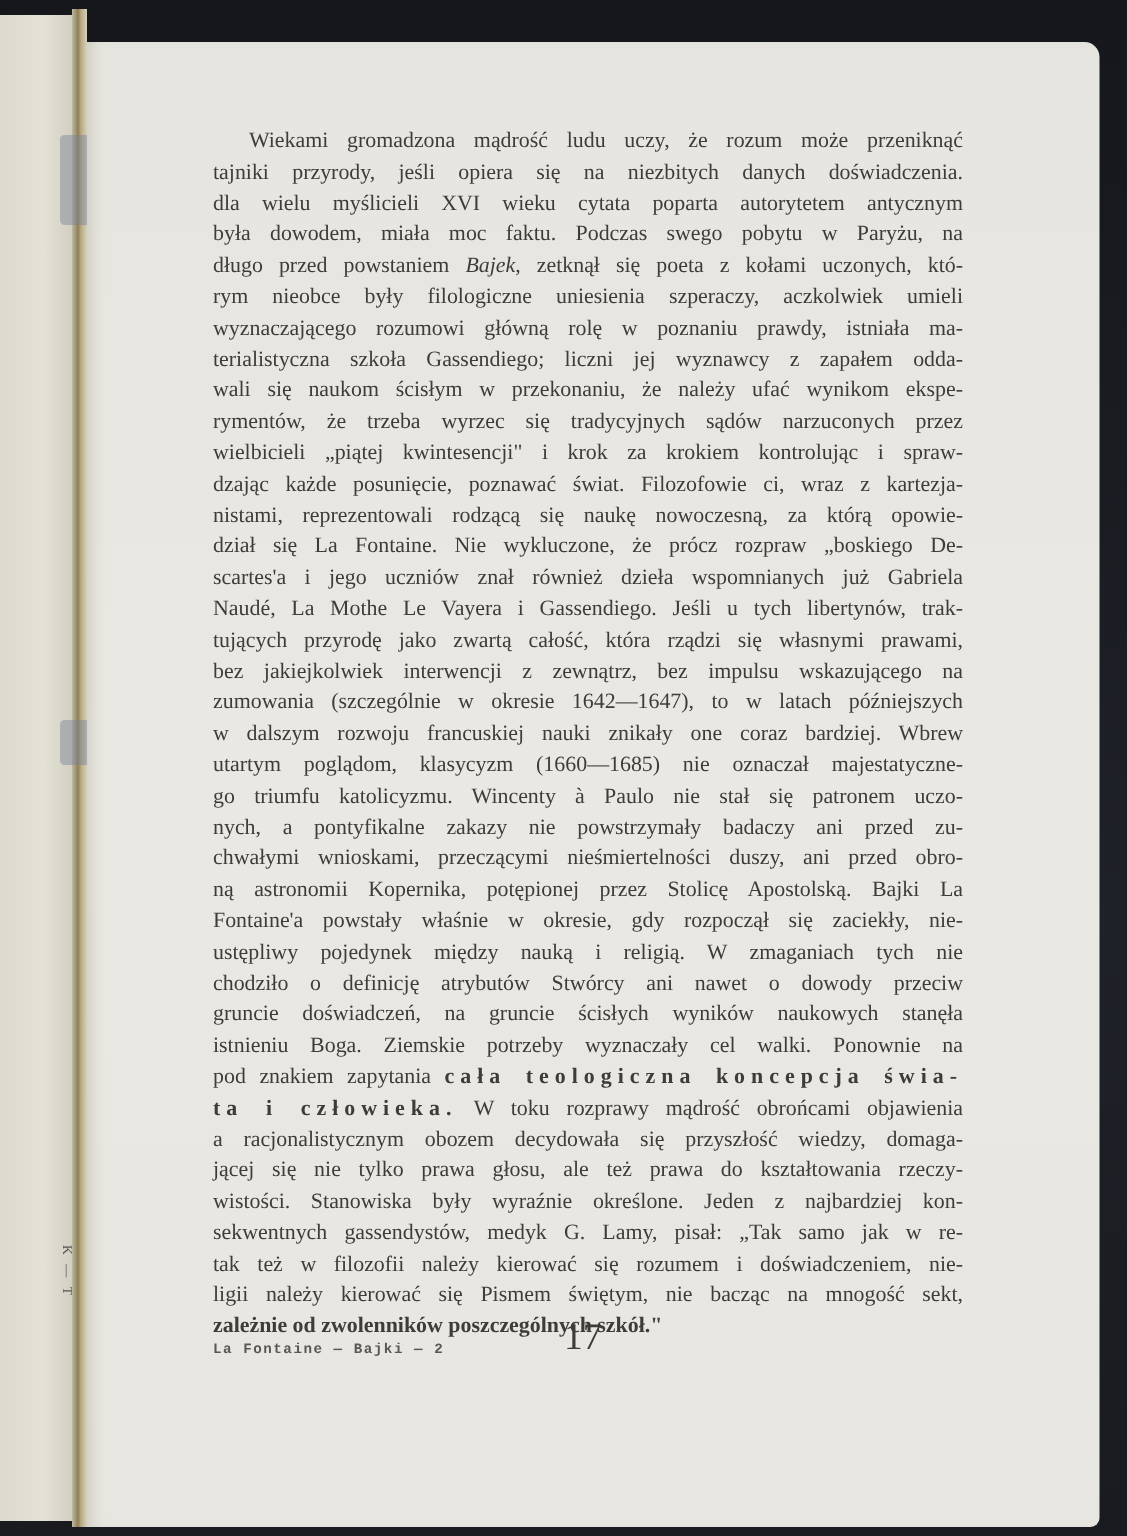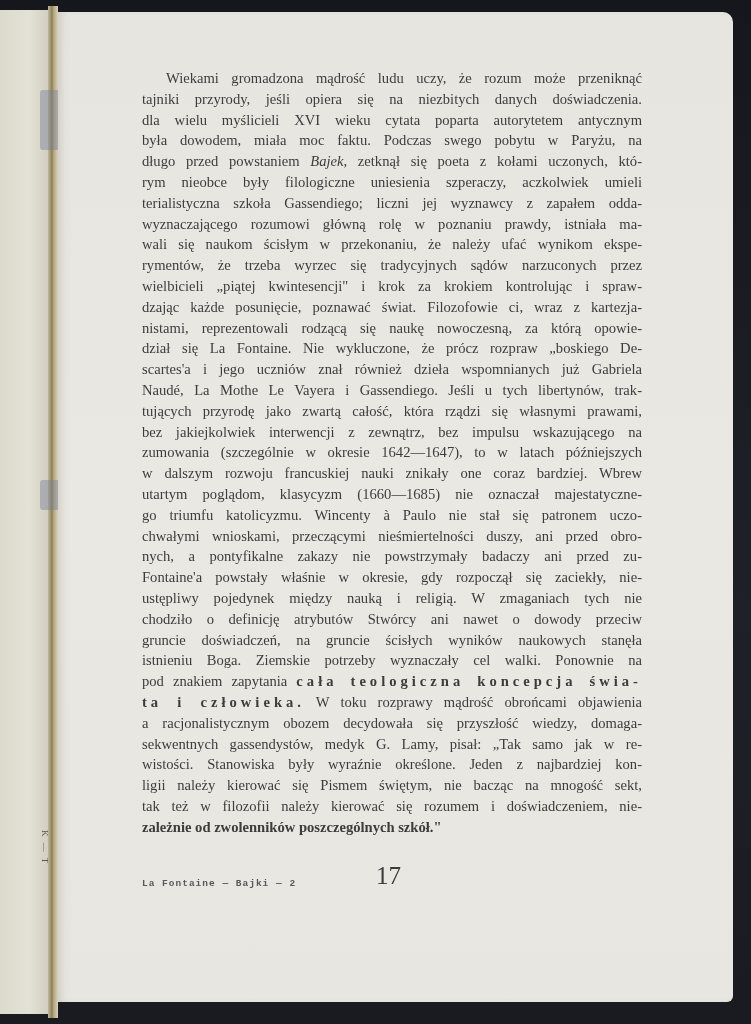--- a/index.html
+++ b/index.html
@@ -47,21 +47,21 @@
       left: 40px;
       top: 830px;
       font-size: 9px;
       color: #555;
       writing-mode: vertical-rl;
       letter-spacing: 2px;
     }
     .page {
       position: absolute;
       left: 58px;
-      top: 12px;
+      top: 28px;
       width: 675px;
       height: 990px;
       background: linear-gradient(180deg, #e6e5df 0%, #e9e8e2 50%, #e7e6e0 100%);
       border-top-right-radius: 10px;
       border-bottom-right-radius: 6px;
       box-shadow: inset 8px 0 10px -6px rgba(120, 110, 80, 0.25);
     }
     .text-block {
       position: absolute;
       left: 84px;
@@ -121,48 +121,50 @@
 <div class="spine-text">K — T</div>
 
 <div class="page">
   <div class="text-block">
     <span class="line indent">Wiekami gromadzona mądrość ludu uczy, że rozum może przeniknąć</span>
     <span class="line">tajniki przyrody, jeśli opiera się na niezbitych danych doświadczenia.</span>
     <span class="line">dla wielu myślicieli XVI wieku cytata poparta autorytetem antycznym</span>
     <span class="line">była dowodem, miała moc faktu. Podczas swego pobytu w Paryżu, na</span>
     <span class="line"><span>długo przed powstaniem </span><span class="italic">Bajek</span><span>, zetknął się poeta z kołami uczonych, któ-</span></span>
     <span class="line">rym nieobce były filologiczne uniesienia szperaczy, aczkolwiek umieli</span>
+    <span class="line">wyznaczającego rozumowi główną rolę w poznaniu prawdy, istniała ma-</span>
     <span class="line">terialistyczna szkoła Gassendiego; liczni jej wyznawcy z zapałem odda-</span>
-    <span class="line">wyznaczającego rozumowi główną rolę w poznaniu prawdy, istniała ma-</span>
     <span class="line">wali się naukom ścisłym w przekonaniu, że należy ufać wynikom ekspe-</span>
     <span class="line">rymentów, że trzeba wyrzec się tradycyjnych sądów narzuconych przez</span>
     <span class="line">wielbicieli „piątej kwintesencji" i krok za krokiem kontrolując i spraw-</span>
     <span class="line">dzając każde posunięcie, poznawać świat. Filozofowie ci, wraz z kartezja-</span>
     <span class="line">nistami, reprezentowali rodzącą się naukę nowoczesną, za którą opowie-</span>
     <span class="line">dział się La Fontaine. Nie wykluczone, że prócz rozpraw „boskiego De-</span>
     <span class="line">scartes'a i jego uczniów znał również dzieła wspomnianych już Gabriela</span>
     <span class="line">Naudé, La Mothe Le Vayera i Gassendiego. Jeśli u tych libertynów, trak-</span>
     <span class="line">tujących przyrodę jako zwartą całość, która rządzi się własnymi prawami,</span>
     <span class="line">bez jakiejkolwiek interwencji z zewnątrz, bez impulsu wskazującego na</span>
     <span class="line">zumowania (szczególnie w okresie 1642—1647), to w latach późniejszych</span>
     <span class="line">w dalszym rozwoju francuskiej nauki znikały one coraz bardziej. Wbrew</span>
     <span class="line">utartym poglądom, klasycyzm (1660—1685) nie oznaczał majestatyczne-</span>
     <span class="line">go triumfu katolicyzmu. Wincenty à Paulo nie stał się patronem uczo-</span>
+    <span class="line">nych, a pontyfikalne zakazy nie powstrzymały badaczy ani przed zu-</span>
     <span class="line">chwałymi wnioskami, przeczącymi nieśmiertelności duszy, ani przed obro-</span>
-    <span class="line">nych, a pontyfikalne zakazy nie powstrzymały badaczy ani przed zu-</span>
+    <span class="line">ną astronomii Kopernika, potępionej przez Stolicę Apostolską. Bajki La</span>
     <span class="line">Fontaine'a powstały właśnie w okresie, gdy rozpoczął się zaciekły, nie-</span>
     <span class="line">ustępliwy pojedynek między nauką i religią. W zmaganiach tych nie</span>
     <span class="line">chodziło o definicję atrybutów Stwórcy ani nawet o dowody przeciw</span>
     <span class="line">gruncie doświadczeń, na gruncie ścisłych wyników naukowych stanęła</span>
     <span class="line">istnieniu Boga. Ziemskie potrzeby wyznaczały cel walki. Ponownie na</span>
     <span class="line"><span>pod znakiem zapytania </span><span class="spaced">cała teologiczna koncepcja świa-</span></span>
     <span class="line"><span class="spaced">ta i człowieka.</span><span> W toku rozprawy mądrość obrońcami objawienia</span></span>
     <span class="line">a racjonalistycznym obozem decydowała się przyszłość wiedzy, domaga-</span>
+    <span class="line">jącej się nie tylko prawa głosu, ale też prawa do kształtowania rzeczy-</span>
+    <span class="line">wistości. Stanowiska były wyraźnie określone. Jeden z najbardziej kon-</span>
     <span class="line">sekwentnych gassendystów, medyk G. Lamy, pisał: „Tak samo jak w re-</span>
-    <span class="line">wistości. Stanowiska były wyraźnie określone. Jeden z najbardziej kon-</span>
+    <span class="line">tak też w filozofii należy kierować się rozumem i doświadczeniem, nie-</span>
     <span class="line">ligii należy kierować się Pismem świętym, nie bacząc na mnogość sekt,</span>
-    <span class="line">tak też w filozofii należy kierować się rozumem i doświadczeniem, nie-</span>
     <span class="line last">zależnie od zwolenników poszczególnych szkół."</span>
   </div>
 
   <div class="footer-signature">La Fontaine — Bajki — 2</div>
   <div class="page-number">17</div>
 </div>
 
 </body></html>

